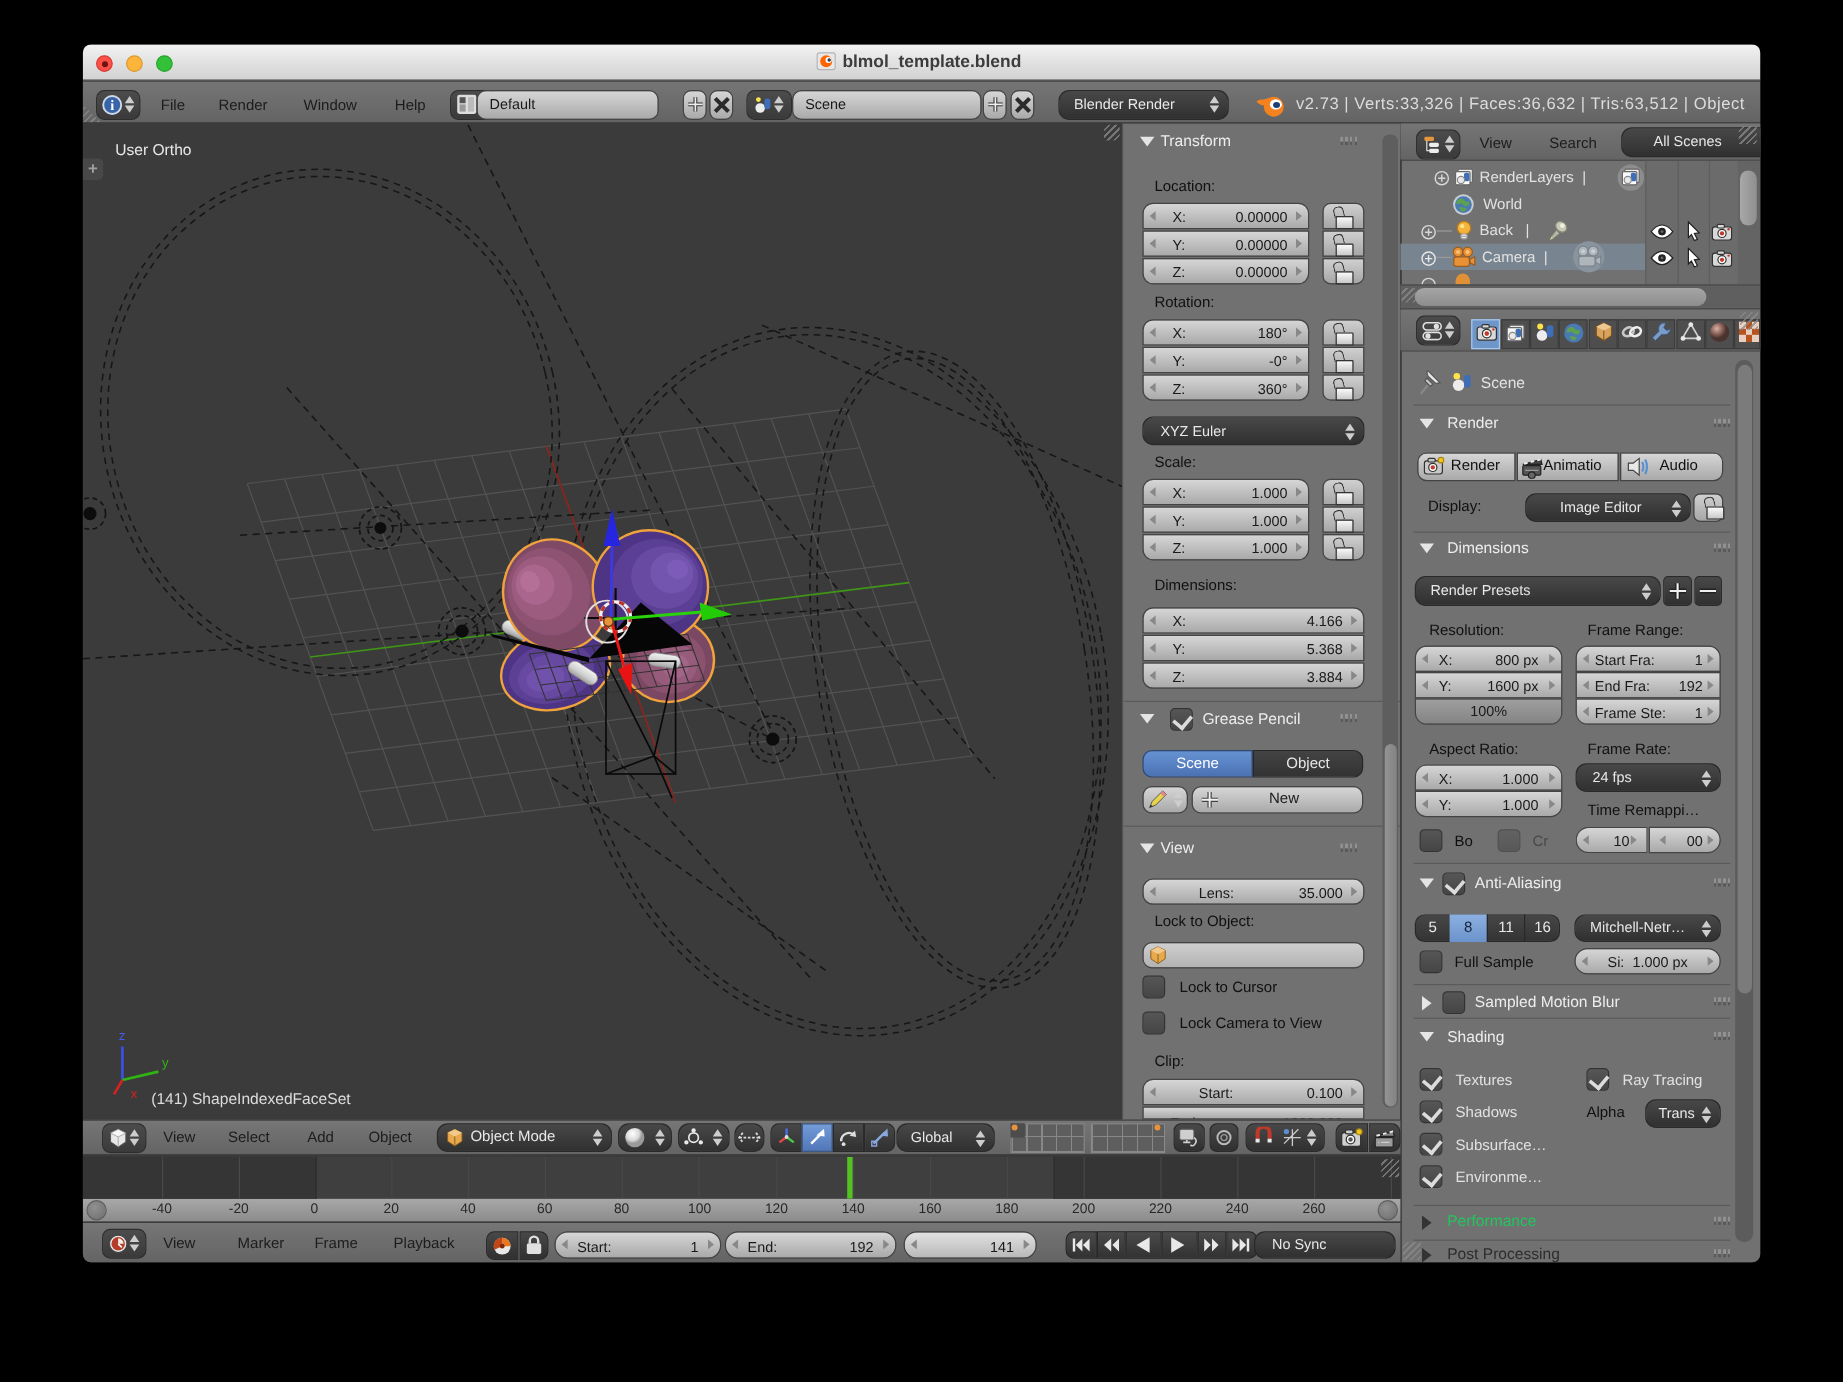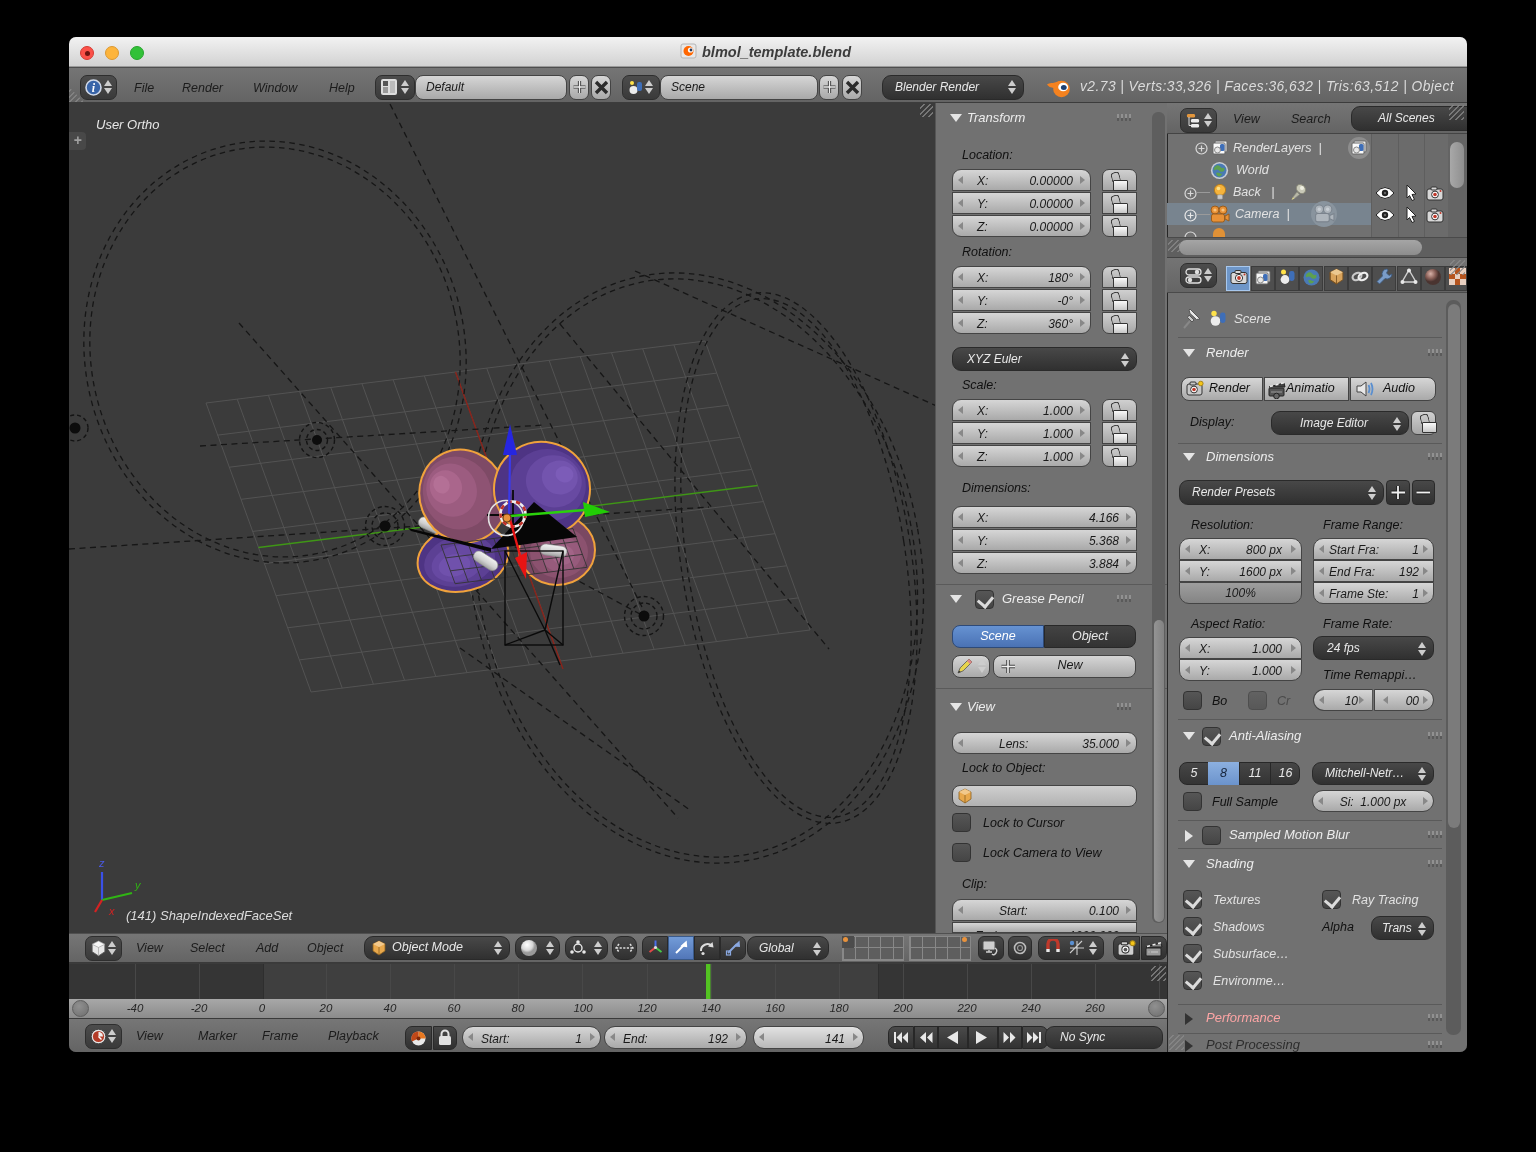--- a/index.html
+++ b/index.html
@@ -1,18 +1,18 @@
 <!DOCTYPE html>
 <html><head><meta charset="utf-8"><style>
 html,body{margin:0;padding:0;background:#000;width:1536px;height:1152px;overflow:hidden;
  font-family:"Liberation Sans",sans-serif;}
 *{box-sizing:border-box;}
 #win{position:absolute;left:69px;top:37px;width:1398px;height:1015px;border-radius:7px;
  overflow:hidden;background:#3b3b3b;}
-#page{position:absolute;left:-69px;top:-37px;width:1364px;height:1152px;font-style:italic;}
+#page{position:absolute;left:-69px;top:-37px;width:1364px;height:1152px;}
 .abs{position:absolute;}
 .tl{position:absolute;border-radius:50%;width:14px;height:14px;top:46px;}
 
 .fld{position:absolute;background:linear-gradient(#d6d6d6,#a9a9a9);border:1px solid #444;
  color:#1a1a1a;font-size:12px;line-height:20px;}
 .fld .lar,.fld .rar{position:absolute;top:6px;width:0;height:0;border-top:4px solid transparent;border-bottom:4px solid transparent;}
 .lar{left:5px;border-right:5px solid #888;}
 .rar{right:5px;border-left:5px solid #888;}
 .ddk{position:absolute;background:linear-gradient(#484848,#303030);border:1px solid #2a2a2a;
  color:#e8e8e8;font-size:12px;line-height:21px;border-radius:9px;}
@@ -78,21 +78,21 @@
   <div class="menu" style="left:182px;top:81px;">Render</div>
   <div class="menu" style="left:253px;top:81px;">Window</div>
   <div class="menu" style="left:329px;top:81px;">Help</div>
   <div class="hdrbtn" style="left:375px;top:75px;width:40px;"></div>
   <div class="abs" style="left:381px;top:79px;width:16px;height:16px;background:#ddd;border-radius:2px;">
      <div class="abs" style="left:2px;top:2px;width:5px;height:5px;background:#555;"></div>
      <div class="abs" style="left:2px;top:8px;width:5px;height:6px;background:#999;"></div>
      <div class="abs" style="left:9px;top:2px;width:5px;height:12px;background:#bbb;"></div>
   </div>
   <div class="upd" style="left:401px;top:79px;"></div>
-  <div class="fld" style="left:415px;top:75px;width:152px;height:25px;border-radius:8px;padding-left:10px;line-height:23px;">Default</div>
+  <div class="fld" style="left:397px;top:75px;width:152px;height:25px;border-radius:8px;padding-left:10px;line-height:23px;">Default</div>
   <div class="fld" style="left:569px;top:75px;width:20px;height:25px;border-radius:7px;"></div>
   <svg class="abs" style="left:572px;top:79px;" width="15" height="16">
         <path d="M7.5 2v12M1.5 8h12" stroke="#333" stroke-width="3.2"></path>
         <path d="M7.5 2v12M1.5 8h12" stroke="#eee" stroke-width="1.4"></path>
       </svg>
   <div class="fld" style="left:591px;top:75px;width:20px;height:25px;border-radius:7px;"></div>
   <svg class="abs" style="left:594px;top:80px;" width="15" height="15">
         <path d="M2 2l11 11M13 2L2 13" stroke="#2b2b2b" stroke-width="3.4"></path>
       </svg>
   <div class="hdrbtn" style="left:622px;top:75px;width:38px;"></div>
@@ -789,21 +789,21 @@
   <div class="chk on" style="left:1183px;top:917px;"></div>
   <div class="wlbl" style="left:1213px;top:920px;">Shadows</div>
   <div class="lbl" style="left:1322px;top:920px;">Alpha</div>
   <div class="ddk" style="left:1371px;top:916px;width:63px;height:24px;padding-left:10px;line-height:22px;">Trans<span class="upd" style="top:4px;"></span></div>
   <div class="chk on" style="left:1183px;top:944px;"></div>
   <div class="wlbl" style="left:1213px;top:947px;">Subsurface…</div>
   <div class="chk on" style="left:1183px;top:971px;"></div>
   <div class="wlbl" style="left:1213px;top:974px;">Environme…</div>
   <div class="sep" style="left:1178px;top:1004px;width:264px;"></div>
   <div class="tri-r" style="left:1185px;top:1013px;border-left-color:#333;"></div>
-  <div class="ptitle" style="left:1206px;top:1010px;color:#fca5a5;">Performance</div>
+  <div class="ptitle" style="left:1206px;top:1010px;color:#22c55e;">Performance</div>
   <div class="dots" style="left:1428px;top:1014px;"></div>
   <div class="sep" style="left:1178px;top:1033px;width:264px;"></div>
   <div class="tri-r" style="left:1185px;top:1040px;border-left-color:#333;"></div>
   <div class="ptitle" style="left:1206px;top:1037px;color:#2d2d2d;">Post Processing</div>
   <div class="dots" style="left:1428px;top:1041px;"></div>
   <div class="corner" style="left:1169px;top:1035px;"></div>
   <div class="abs" style="left:1446px;top:300px;width:15px;height:735px;background:#5c5c5c;border-radius:7px;"></div>
   <div class="abs" style="left:1447.5px;top:304px;width:12px;height:524px;background:#7b7b7b;border-radius:6px;"></div>
 
   <div id="vh" class="abs" style="left:69px;top:933px;width:1098px;height:30px;background:linear-gradient(#767676,#646464);border-top:1px solid #505050;border-bottom:1px solid #3a3a3a;"></div>

